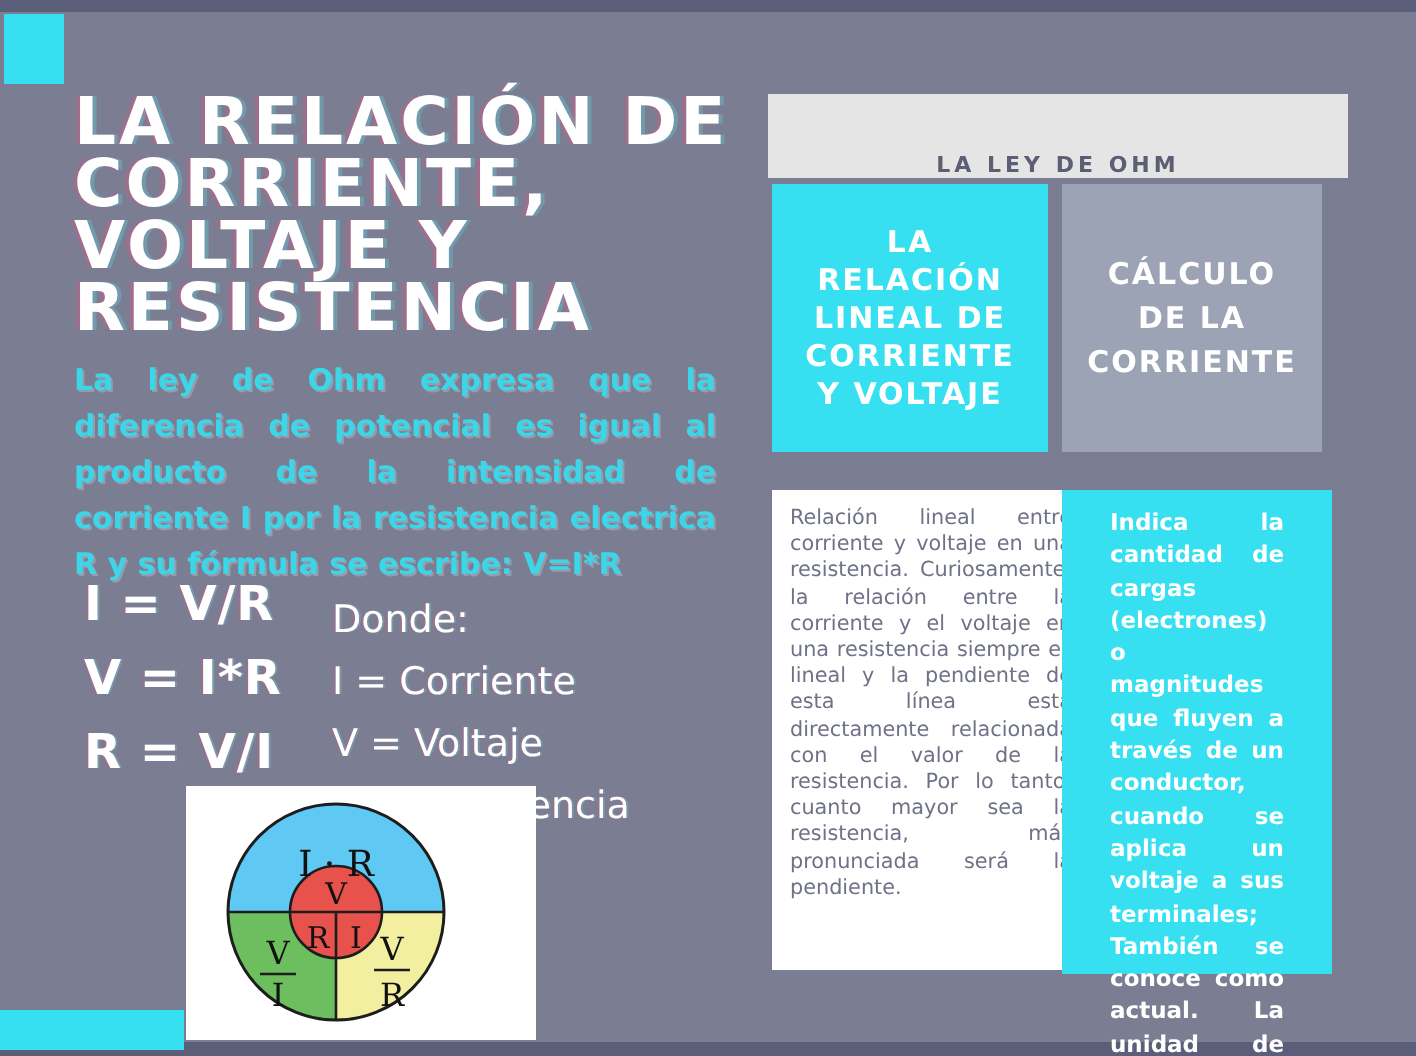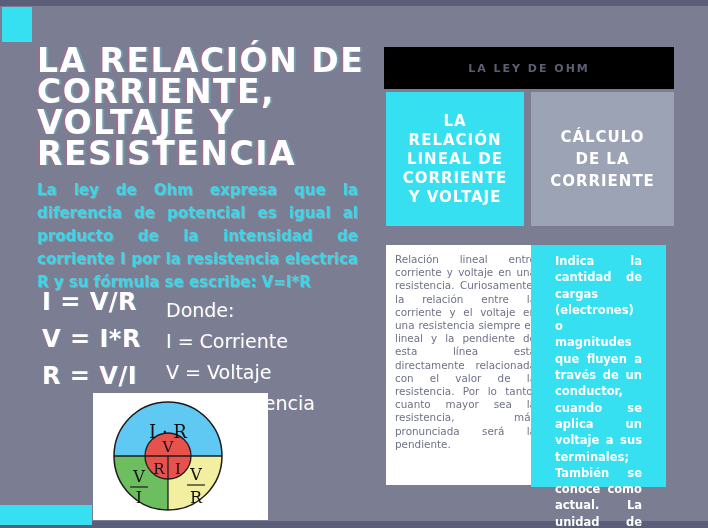--- a/index.html
+++ b/index.html
@@ -42,28 +42,28 @@
   .wheelbox{
     position:absolute;left:93px;top:393px;width:175px;height:127px;
     background:#FFFFFF;
   }
   .wheelbox svg{display:block;}
   .wheel-text{font-family:"DejaVu Serif","Liberation Serif",serif;fill:#111;}
 
   
   .panel-header{
     position:absolute;left:384px;top:47px;width:290px;height:42px;
-    background:#000000;display:flex;align-items:center;justify-content:center;
+    background:#e5e5e5;display:flex;align-items:flex-end;justify-content:center;
   }
   .panel-header span{
     color:#5C5F73;font-weight:bold;font-size:11px;letter-spacing:2px;
   }
   .card{position:absolute;display:flex;align-items:center;justify-content:center;}
   .card-cyan-head{left:386px;top:92px;width:138px;height:134px;background:#36E0F1;}
-  .card-gray-head{left:531px;top:92px;width:143px;height:134px;background:#9BA3B4;}
+  .card-gray-head{left:531px;top:92px;width:130px;height:134px;background:#9BA3B4;}
   .card-title{
     color:#FFFFFF;font-weight:bold;text-align:center;padding:0 24px;
   }
   .card-cyan-head .card-title{font-size:15px;line-height:19px;letter-spacing:1px;}
   .card-gray-head .card-title{font-size:15px;line-height:22px;letter-spacing:1px;}
 
   .body-card-white{
     position:absolute;left:386px;top:245px;width:159px;height:240px;
     background:#FFFFFF;box-sizing:border-box;padding:8px 9px;
   }

